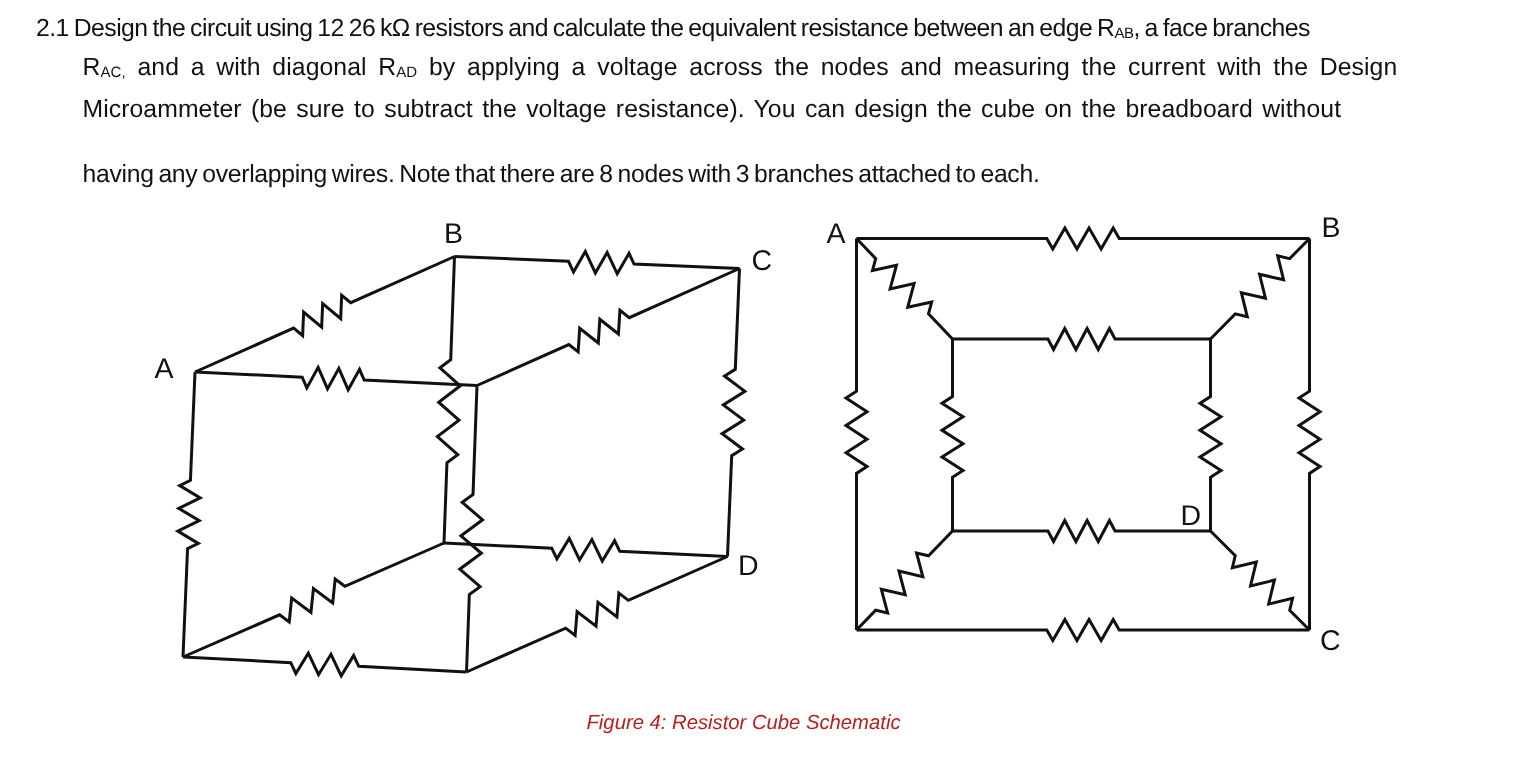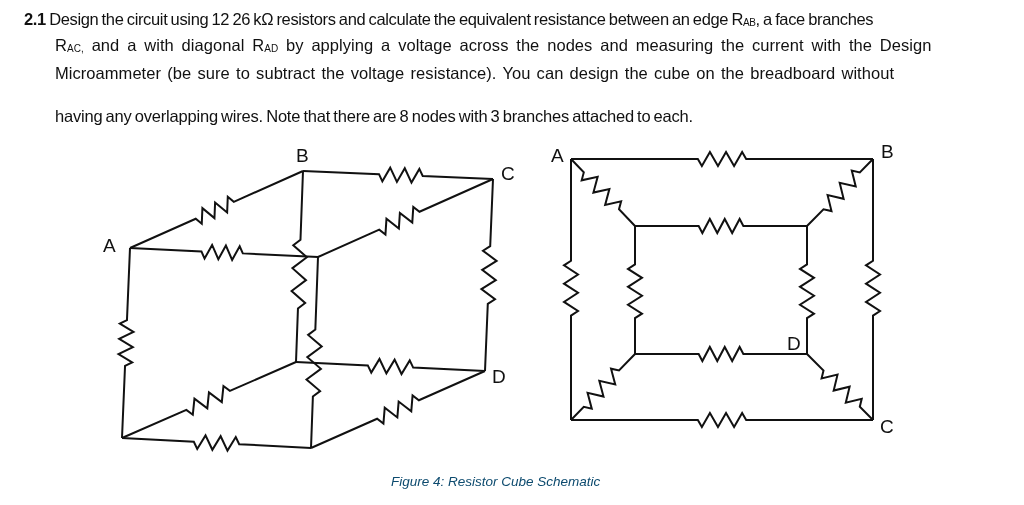--- a/index.html
+++ b/index.html
@@ -4,24 +4,24 @@
 <style>
   html, body { margin: 0; padding: 0; background: #ffffff; }
   body { width: 1024px; height: 505px; position: relative; overflow: hidden;
          font-family: "Liberation Sans", "DejaVu Sans", sans-serif; color: #111; }
   .para { position: absolute; left: 24px; top: 4px; width: 960px; }
   .line { position: absolute; white-space: nowrap; font-size: 16.5px; line-height: 20px; }
   .l1 { left: 0; top: 5px; letter-spacing: -0.35px; word-spacing: -1px; }
   .l2 { left: 31px; top: 31px; letter-spacing: 0.05px; word-spacing: 3.2px; }
   .l3 { left: 31px; top: 59px; letter-spacing: 0.05px; word-spacing: 1.6px; }
   .l4 { left: 31px; top: 87px; letter-spacing: -0.2px; word-spacing: -1.2px; margin-top: 15px; }
-  .num { font-weight: bold; }
+  .num { font-weight: normal; }
   sub { font-size: 10px; vertical-align: -1px; line-height: 0; text-align: center; }
   svg.fig { position: absolute; left: 0; top: 0; }
-  .caption { position: absolute; left: 391px; top: 474px; font-size: 13.5px; font-style: italic; color: #0c4a6e;
+  .caption { position: absolute; left: 391px; top: 474px; font-size: 13.5px; font-style: italic; color: #b91c1c;
              font-family: "Liberation Sans", sans-serif; }
   .node-label { font-family: "Liberation Sans", sans-serif; font-size: 19px; fill: #111; }
 </style>
 </head>
 <body>
 
 <div class="para">
   <div class="line l1">
     <span class="num">2.1</span>
     <span>Design the circuit using 12 26 kΩ resistors and calculate the equivalent resistance between an edge R</span><sub>AB</sub><span>, a face branches</span>

